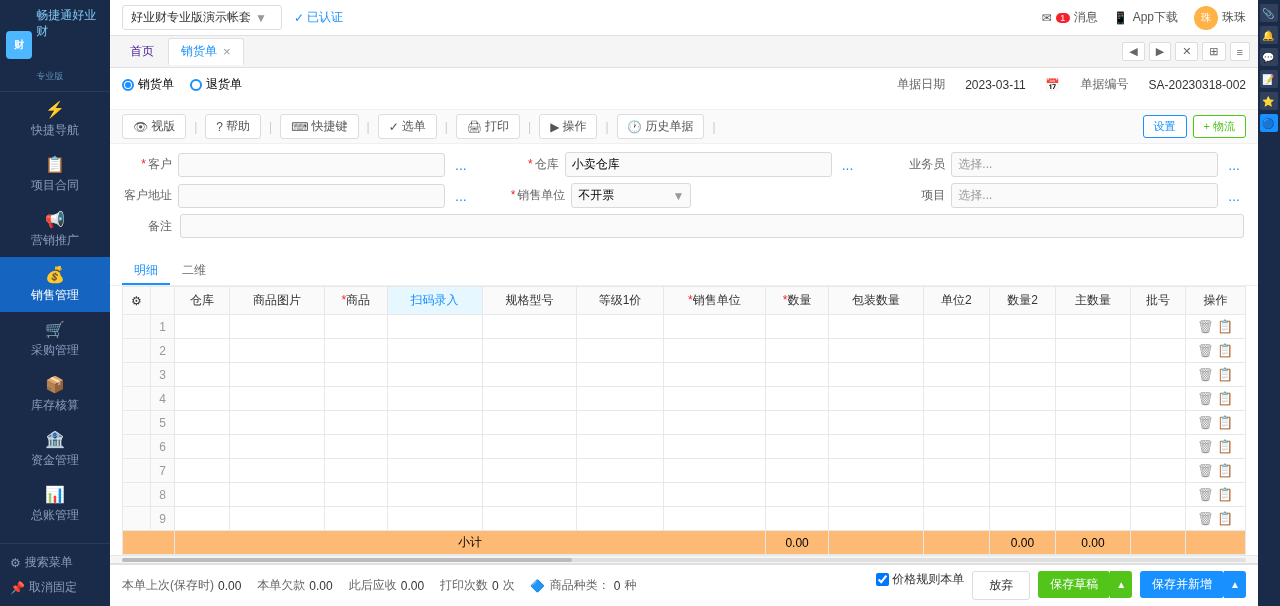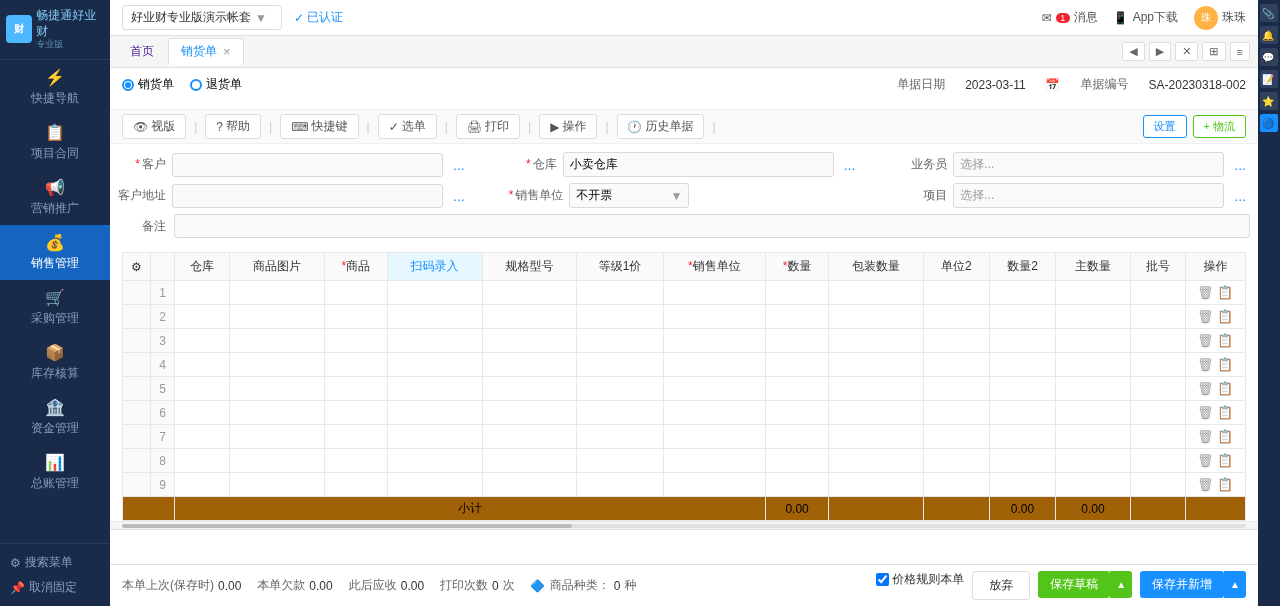--- a/index.html
+++ b/index.html
@@ -56,21 +56,21 @@
     .icon-calendar { color: #999; cursor: pointer; }
 
     
     .toolbar { display: flex; align-items: center; padding: 4px 12px; background: #fafafa; border-bottom: 1px solid #f0f0f0; gap: 8px; flex-wrap: wrap; }
     .toolbar-btn { padding: 3px 10px; border: 1px solid #ddd; background: white; cursor: pointer; font-size: 11px; color: #555; border-radius: 3px; display: flex; align-items: center; gap: 3px; }
     .toolbar-right { margin-left: auto; display: flex; gap: 6px; }
     .btn-set { background: white; border: 1px solid #1890ff; color: #1890ff; padding: 3px 10px; border-radius: 3px; cursor: pointer; font-size: 11px; }
     .btn-add-row { background: white; border: 1px solid #52c41a; color: #52c41a; padding: 3px 10px; border-radius: 3px; cursor: pointer; font-size: 11px; }
 
     
-    .form-fields { padding: 8px 8px; background: white; }
+    .form-fields { padding: 8px 14px; background: white; }
     .form-row { display: flex; align-items: center; margin-bottom: 6px; gap: 8px; }
     .field-group { display: flex; align-items: center; gap: 6px; flex: 1; }
     .field-label { color: #666; white-space: nowrap; min-width: 48px; text-align: right; }
     .field-label.required::before { content: '*'; color: #f5222d; margin-right: 2px; }
     .field-input { flex: 1; border: 1px solid #d9d9d9; padding: 3px 6px; border-radius: 3px; font-size: 12px; background: #fafafa; min-height: 24px; }
     .field-dots { color: #1890ff; cursor: pointer; font-size: 14px; padding: 0 4px; }
     .field-select { display: flex; align-items: center; gap: 4px; border: 1px solid #d9d9d9; padding: 3px 6px; border-radius: 3px; background: #fafafa; min-width: 120px; }
 
     
     .data-tabs { display: flex; gap: 0; padding: 6px 12px 0; background: white; border-bottom: 1px solid #f0f0f0; }
@@ -80,21 +80,21 @@
     
     .table-wrapper { padding: 0 12px; background: white; overflow-x: auto; }
     .data-table { width: 100%; border-collapse: collapse; font-size: 11px; }
     .data-table th { background: #fafafa; border: 1px solid #e8e8e8; padding: 5px 4px; text-align: center; color: #333; font-weight: normal; white-space: nowrap; }
     .data-table th.highlight { background: #e6f7ff; color: #1890ff; }
     .data-table td { border: 1px solid #e8e8e8; padding: 3px 4px; height: 24px; text-align: center; }
     .data-table .row-num { background: #fafafa; color: #999; width: 24px; }
     .data-table .settings-col { background: #fafafa; width: 28px; }
     .data-table .action-col { width: 60px; }
     .table-icon-btn { background: none; border: none; cursor: pointer; color: #999; font-size: 13px; padding: 0 2px; }
-    .subtotal-row td { background: #a16207; font-weight: 500; }
+    .subtotal-row td { background: #fdba74; font-weight: 500; }
 
     
     .bottom-bar { background: white; border-top: 1px solid #e0e0e0; padding: 4px 12px; display: flex; align-items: center; gap: 8px; font-size: 12px; }
 
     
     .footer-bar { background: white; border-top: 1px solid #e0e0e0; padding: 6px 12px; display: flex; align-items: center; gap: 16px; font-size: 11px; }
     .footer-info { display: flex; align-items: center; gap: 4px; color: #666; }
     .footer-val { color: #333; }
     .footer-right { margin-left: auto; display: flex; gap: 8px; align-items: flex-start; }
     .footer-checkbox { display: flex; align-items: center; gap: 3px; color: #333; }
@@ -113,21 +113,21 @@
     .scrollbar-thumb { position: absolute; left: 0; top: 0; height: 4px; background: #bbb; border-radius: 2px; width: 40%; }
   </style>
 </head>
 <body>
 
 <div class="sidebar">
   <div class="sidebar-logo">
     <div class="sidebar-logo-icon">财</div>
     <div class="sidebar-logo-text">
       <div>畅捷通好业财</div>
-      <div style="font-size:9px;color:#5a8ab0;">专业版</div>
+      <div style="font-size:9px;color:#5a8ab0;margin-top:32px;">专业版</div>
     </div>
   </div>
   <div class="sidebar-scroll">
     <div class="sidebar-nav-item">
       <span class="sidebar-nav-icon">⚡</span>
       <span>快捷导航</span>
     </div>
     <div class="sidebar-nav-item">
       <span class="sidebar-nav-icon">📋</span>
       <span>项目合同</span>
@@ -326,20 +326,24 @@
           </div>
           <span class="field-dots">...</span>
         </div>
       </div>
       <div class="form-row">
         <span class="field-label">备注</span>
         <div class="field-input" style="width:280px;"></div>
       </div>
     </div>
 
+    <div class="data-tabs">
+      <div class="data-tab active">明细</div>
+      <div class="data-tab">二维</div>
+    </div>
 
     <div class="table-wrapper">
       <table class="data-table">
         <thead>
           <tr>
             <th class="settings-col">
               <span>⚙</span>
             </th>
             <th style="width:24px;"></th>
             <th>仓库</th>

